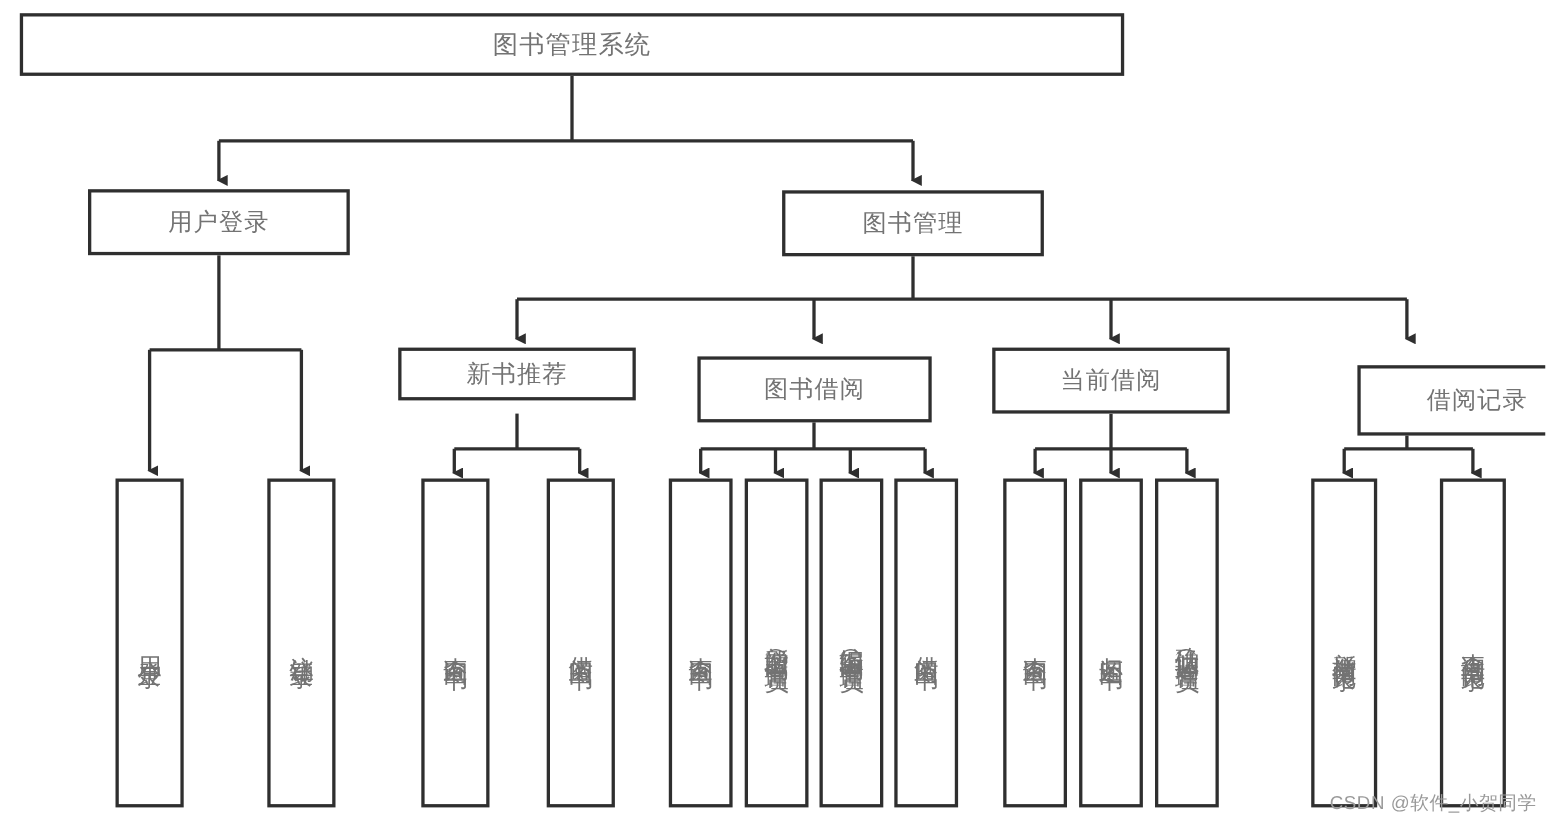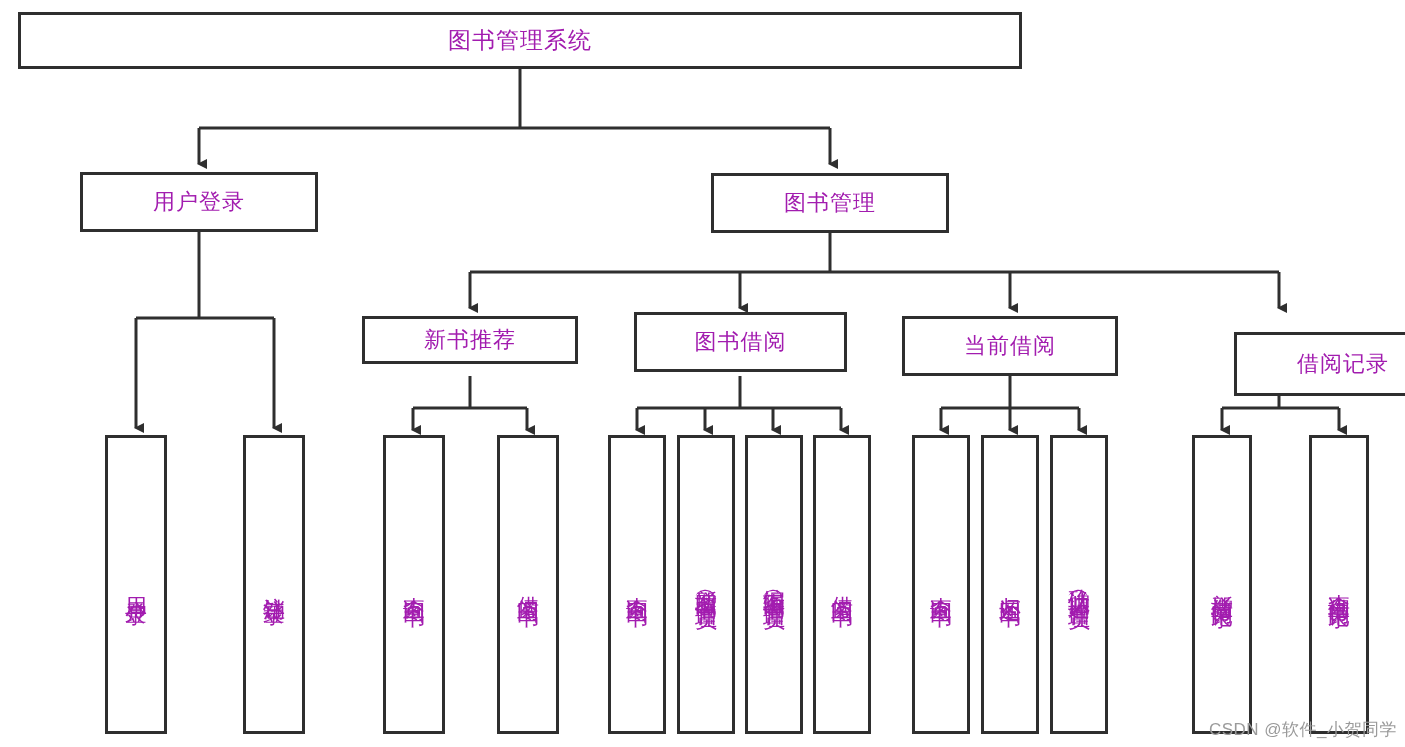--- a/index.html
+++ b/index.html
@@ -21,21 +21,21 @@
     left: 0; top: 0;
     width: 1405px;
     height: 747px;
     pointer-events: none;
   }
   .node {
     position: absolute;
     box-sizing: border-box;
     border: 3px solid #2f2f2f;
     background: #ffffff;
-    color: #a21caf;
+    color: #737373;
     display: flex;
     align-items: center;
     justify-content: center;
     text-align: center;
     z-index: 2;
   }
   .node.h {
     font-size: 22px;
     line-height: 1.1;
     letter-spacing: 1px;
@@ -127,21 +127,21 @@
       <path d="M1339,408 L1339,430" marker-end="url(#ar)"></path>
     </g>
   </svg>
 
   <div class="node h root" style="left:18px; top:12px; width:1004px; height:57px;">图书管理系统</div>
 
   <div class="node h" style="left:80px; top:172px; width:238px; height:60px;">用户登录</div>
   <div class="node h" style="left:711px; top:173px; width:238px; height:60px;">图书管理</div>
 
   <div class="node h" style="left:362px; top:316px; width:216px; height:48px;">新书推荐</div>
-  <div class="node h" style="left:634px; top:312px; width:213px; height:60px;">图书借阅</div>
+  <div class="node h" style="left:634px; top:324px; width:213px; height:60px;">图书借阅</div>
   <div class="node h" style="left:902px; top:316px; width:216px; height:60px;">当前借阅</div>
   <div class="node h" style="left:1234px; top:316px; width:218px; height:64px;margin-top:16px;">借阅记录</div>
 
   <div class="node v" style="left:105px; top:435px; width:62px; height:299px;">
     <span class="vtext">用户登录</span>
   </div>
   <div class="node v" style="left:243px; top:435px; width:62px; height:299px;">
     <span class="vtext">注销登录</span>
   </div>
 

